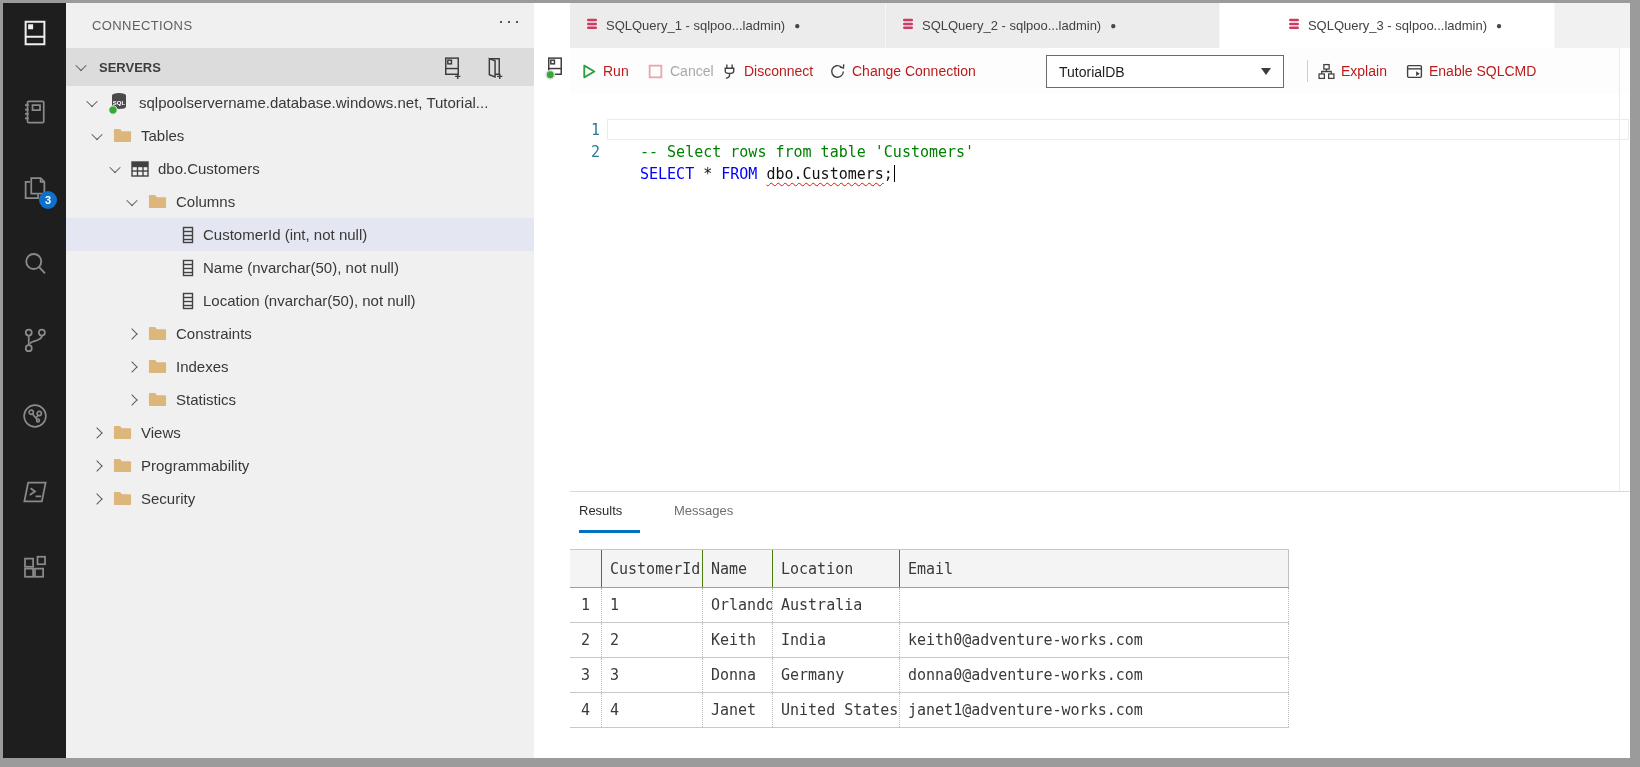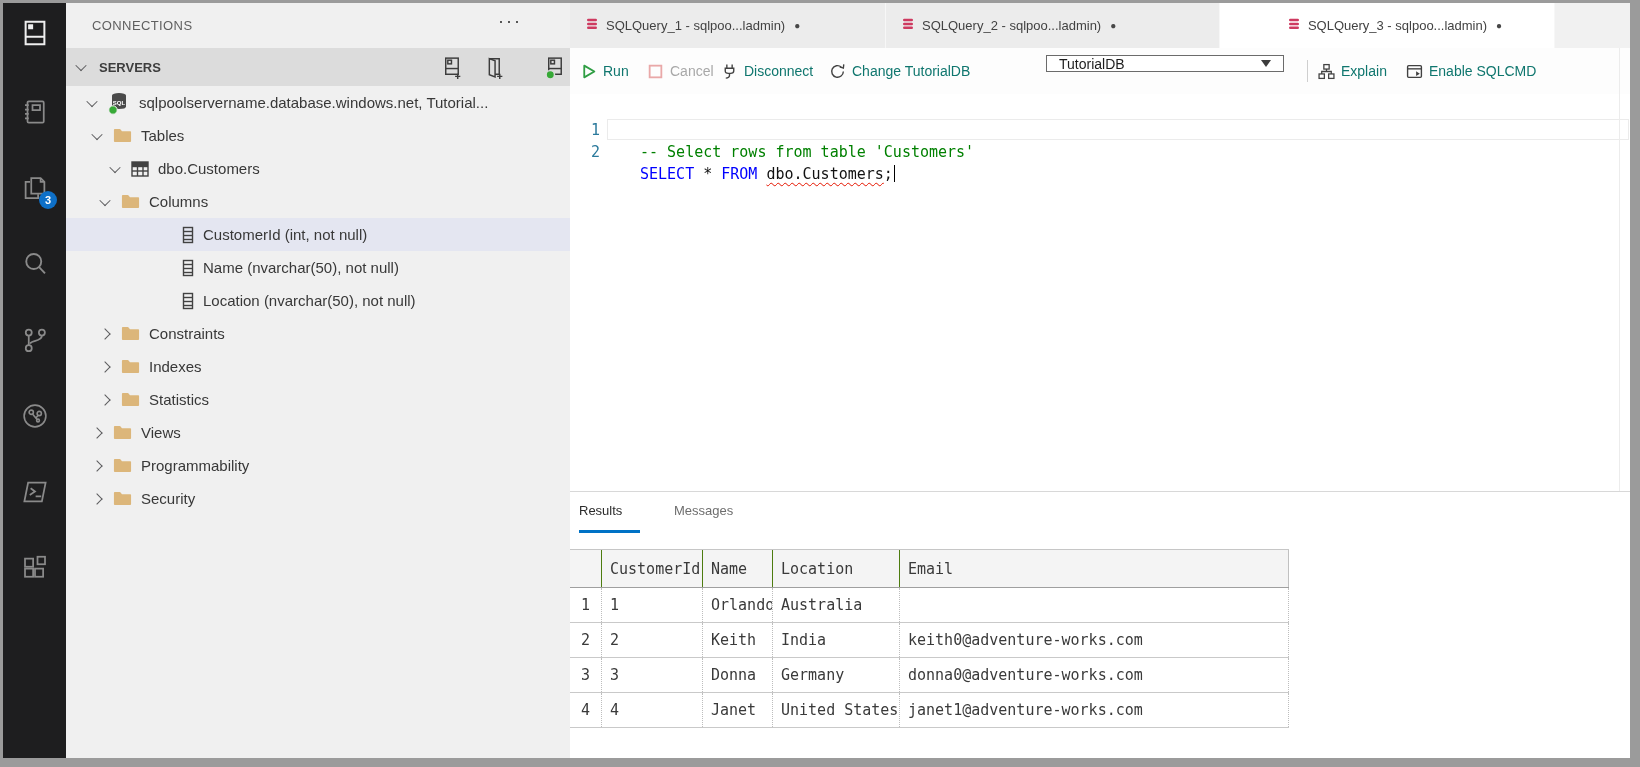--- a/index.html
+++ b/index.html
@@ -10,63 +10,63 @@
   }
   .window{position:absolute;left:3px;top:3px;width:1627px;height:755px;background:#ffffff;overflow:hidden;}
 
   
   .activitybar{position:absolute;left:0;top:0;width:63px;height:755px;background:#1e1e1f;}
   .abicon{position:absolute;left:14px;width:36px;height:36px;display:flex;align-items:center;justify-content:center;cursor:pointer;}
   .abicon svg{width:30px;height:30px;}
   .badge{position:absolute;right:-4px;bottom:-3px;width:18px;height:18px;border-radius:50%;background:#0e70c8;color:#fff;font-size:11px;font-weight:bold;display:flex;align-items:center;justify-content:center;}
 
   
-  .sidebar{position:absolute;left:63px;top:0;width:504px;height:755px;background:#f0f0f0;}
+  .sidebar{position:absolute;left:63px;top:0;width:468px;height:755px;background:#f0f0f0;}
   .conn-header{position:absolute;left:0;top:0;width:100%;height:45px;display:flex;align-items:center;}
   .conn-title{margin-left:26px;font-size:13px;color:#5f5f5f;letter-spacing:0.4px;}
   .more-dots{position:absolute;left:432px;top:8px;font-size:18px;color:#3c3c3c;letter-spacing:2px;cursor:pointer;}
   .servers-header{position:absolute;left:0;top:45px;width:100%;height:38px;background:#dcdcdc;display:flex;align-items:center;}
   .servers-title{margin-left:30px;font-size:13px;font-weight:bold;color:#3d3d3d;}
   .sh-icon{position:absolute;top:7px;width:25px;height:25px;cursor:pointer;}
   .sh-icon svg{width:25px;height:25px;}
 
   .chev{display:inline-block;width:7px;height:7px;border-right:1.6px solid #5c5c5e;border-bottom:1.6px solid #5c5c5e;flex:none;}
   .chev.down{transform:rotate(45deg) translate(-1px,-1px);}
   .chev.right{transform:rotate(-45deg);}
   .chevbox{width:17px;display:inline-flex;justify-content:flex-start;align-items:center;flex:none;}
 
   .tree{position:absolute;left:0;top:83px;width:100%;}
   .trow{height:33px;display:flex;align-items:center;cursor:pointer;white-space:nowrap;overflow:hidden;}
   .trow.sel{background:#e4e6f1;}
   .trow .ticon{margin:0 8px 0 2px;flex:none;display:inline-flex;align-items:center;}
   .tlabel{font-size:15px;color:#383838;}
   .lv0{padding-left:22px;} .lv1{padding-left:27px;} .lv2{padding-left:45px;}
-  .lv3{padding-left:35px;align-items:center;} .lv4{padding-left:113px;}
+  .lv3{padding-left:62px;align-items:center;} .lv4{padding-left:113px;}
 
   .folder-ic{width:21px;height:15px;}
   .sql-ic{width:24px;height:24px;}
   .table-ic{width:20px;height:18px;}
   .col-ic{width:14px;height:18px;}
 
   
   .main{position:absolute;left:567px;top:0;width:1060px;height:755px;background:#fff;}
 
   .tabstrip{position:absolute;left:0;top:0;width:100%;height:45px;background:#f1f1f1;}
   .tab{position:absolute;top:0;height:45px;background:#ececec;display:flex;align-items:center;cursor:pointer;border-right:1px solid #f7f7f7;}
   .tab.active{background:#ffffff;justify-content:center;}
   .tab .dbic{margin:0 7px 0 15px;flex:none;}
   .tab-label{font-size:13px;color:#424242;}
   .dirty{font-size:10px;color:#474747;margin-left:9px;}
 
   .toolbar{position:absolute;left:0;top:45px;width:100%;height:46px;background:#fdfdfd;}
   .tbtn{position:absolute;top:0;height:46px;display:inline-flex;align-items:center;gap:6px;cursor:pointer;}
   .tbtn svg{width:17px;height:17px;}
-  .tbtn .tlab{font-size:14px;color:#0f766e;}
+  .tbtn .tlab{font-size:14px;color:#b91c1c;}
   .tbtn.disabled .tlab{color:#a8a8a8;}
-  .db-dropdown{position:absolute;left:476px;top:7px;width:238px;height:17px;border:1.5px solid #6b6b6b;background:#fff;display:flex;align-items:center;cursor:pointer;box-sizing:border-box;}
+  .db-dropdown{position:absolute;left:476px;top:7px;width:238px;height:33px;border:1.5px solid #6b6b6b;background:#fff;display:flex;align-items:center;cursor:pointer;box-sizing:border-box;}
   .db-dropdown .ddtext{margin-left:12px;font-size:14px;color:#1e1e1e;flex:1;}
   .db-dropdown svg{width:10px;height:7px;margin-right:12px;}
   .tb-sep{position:absolute;left:737px;top:12px;width:1px;height:22px;background:#cfcfcf;}
 
   
   .editor{position:absolute;left:0;top:91px;width:100%;height:397px;background:#fff;cursor:text;}
   .curline{position:absolute;left:37px;right:1px;top:25px;height:21px;border:1.5px solid #ebebeb;box-sizing:border-box;}
   .eline{position:absolute;left:0;right:0;height:22px;line-height:22px;font-family:"DejaVu Sans Mono",monospace;font-size:15px;white-space:pre;}
   .eline .lnum{position:absolute;left:0;width:30px;text-align:right;color:#2b7a9c;}
   .eline .code{position:absolute;left:70px;}
@@ -419,21 +419,21 @@
             <path d="M4 5 h8 v2.6 q0 2.2 -3 2.2 h-2 q-3 0 -3 -2.2 Z"></path>
             <path d="M8 9.8 v1.8 q0 2.6 -3.5 2.6"></path>
           </svg>
         <span class="tlab">Disconnect</span>
       </span>
       <span class="tbtn" style="left:259px">
         <svg viewBox="0 0 16 16" fill="none" stroke="#424242" stroke-width="1.3">
             <path d="M13.5 8 a5.5 5.5 0 1 1 -2 -4.3"></path>
             <path d="M13.9 1.3 L13.5 4.8 L10.1 3.6"></path>
           </svg>
-        <span class="tlab">Change TutorialDB</span>
+        <span class="tlab">Change Connection</span>
       </span>
       <span class="db-dropdown">
         <span class="ddtext">TutorialDB</span>
         <svg viewBox="0 0 10 7">
             <polygon points="0,0 10,0 5,7" fill="#3c3c3c"></polygon>
           </svg>
       </span>
       <span class="tb-sep"></span>
       <span class="tbtn" style="left:748px">
         <svg viewBox="0 0 16 16" fill="none" stroke="#424242" stroke-width="1.2">

